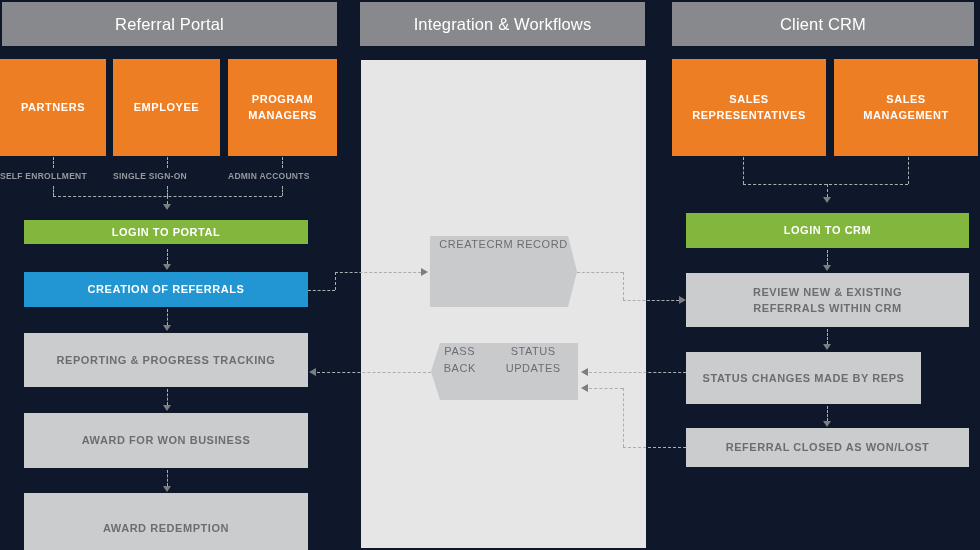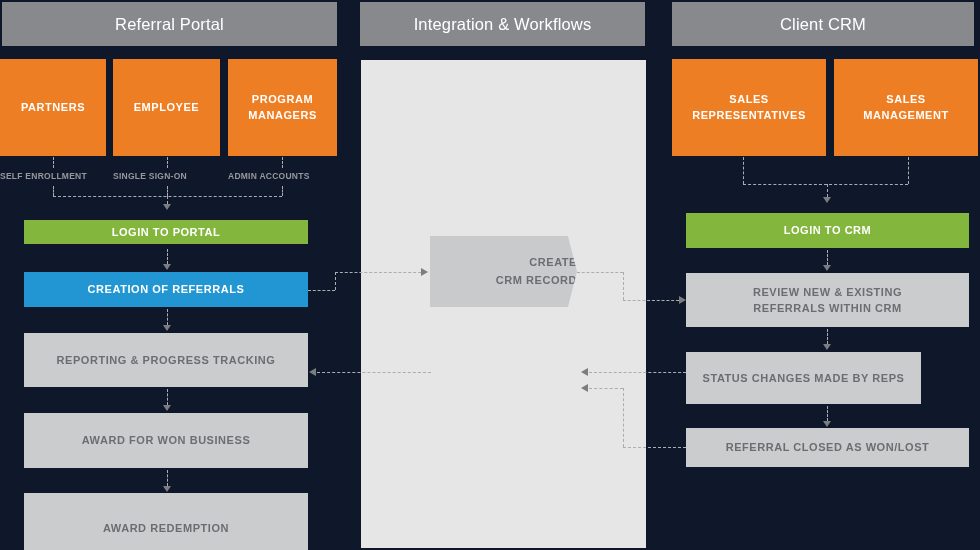--- a/index.html
+++ b/index.html
@@ -26,22 +26,22 @@
   .step{
     position:absolute;display:flex;flex-direction:column;align-items:center;justify-content:center;
     text-align:center;font-size:11px;font-weight:700;letter-spacing:.05em;line-height:1.5;
     box-sizing:border-box;padding:0 10px;
   }
   .step.green{background:#83B63C;color:#fff;}
   .step.blue{background:#2196D3;color:#fff;}
   .step.gray{background:#CBCCCE;color:#6B6E71;}
   .process{
     position:absolute;background:#C9CACC;color:#6B6E71;
-    display:flex;flex-direction:column;align-items:flex-end;justify-content:center;text-align:center;
-    font-size:11px;font-weight:700;letter-spacing:.05em;line-height:1.55;
+    display:flex;flex-direction:row;align-items:flex-start;justify-content:center;text-align:center;
+    font-size:11px;font-weight:400;letter-spacing:.05em;line-height:1.55;
   }
   .process.point-right{clip-path:polygon(0 0, calc(100% - 9px) 0, 100% 50%, calc(100% - 9px) 100%, 0 100%);}
   .process.point-left{clip-path:polygon(9px 0, 100% 0, 100% 100%, 9px 100%, 0 50%);}
   .dash-h{position:absolute;height:0;border-top:1px dashed #ABADAF;}
   .dash-v{position:absolute;width:0;border-left:1px dashed #ABADAF;}
   .ah-down{position:absolute;width:0;height:0;border-left:4px solid transparent;border-right:4px solid transparent;border-top:6px solid #7B7D80;}
   .ah-right{position:absolute;width:0;height:0;border-top:4px solid transparent;border-bottom:4px solid transparent;border-left:7px solid #7B7D80;}
   .ah-left{position:absolute;width:0;height:0;border-top:4px solid transparent;border-bottom:4px solid transparent;border-right:7px solid #7B7D80;}
 </style>
 </head>
@@ -87,20 +87,24 @@
   <div class="step gray" style="left:24px;top:413px;width:284px;height:55px;">
       <span>AWARD FOR WON BUSINESS</span>
     </div>
   <div class="step gray" style="left:24px;top:493px;width:284px;height:70px;">
       <span>AWARD REDEMPTION</span>
     </div>
 
   <div class="process point-right" style="left:430px;top:236px;width:147px;height:71px;">
     <span>CREATE</span>
     <span>CRM RECORD</span>
+  </div>
+  <div class="process point-left" style="left:431px;top:343px;width:147px;height:57px;">
+    <span>PASS BACK</span>
+    <span>STATUS UPDATES</span>
   </div>
 
   <div class="actor" style="left:672px;width:154px;align-items:center;">
       <span>SALES REPRESENTATIVES</span>
     </div>
   <div class="actor" style="left:834px;width:144px;">
       <span>SALES MANAGEMENT</span>
     </div>
 
   <div class="step green" style="left:686px;top:213px;width:283px;height:35px;">

